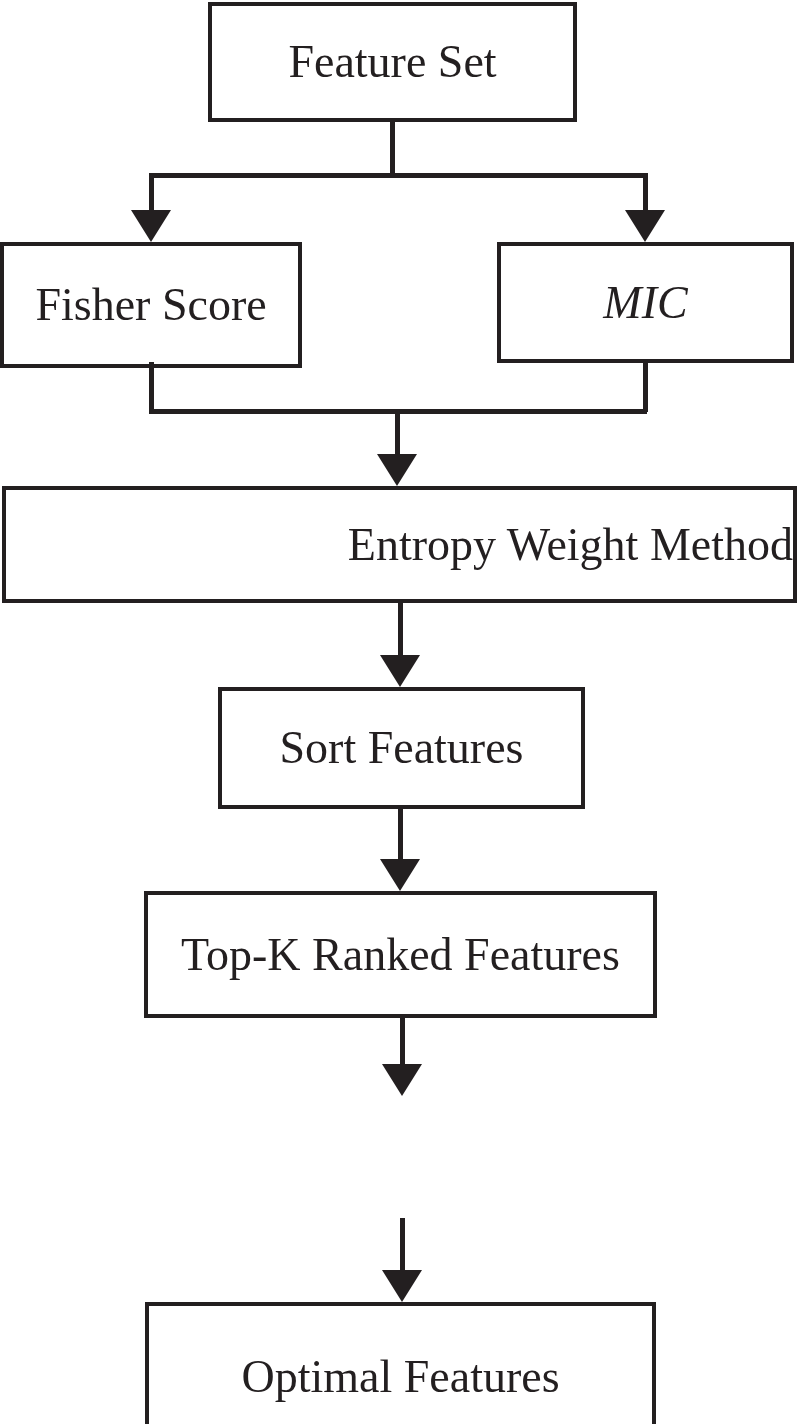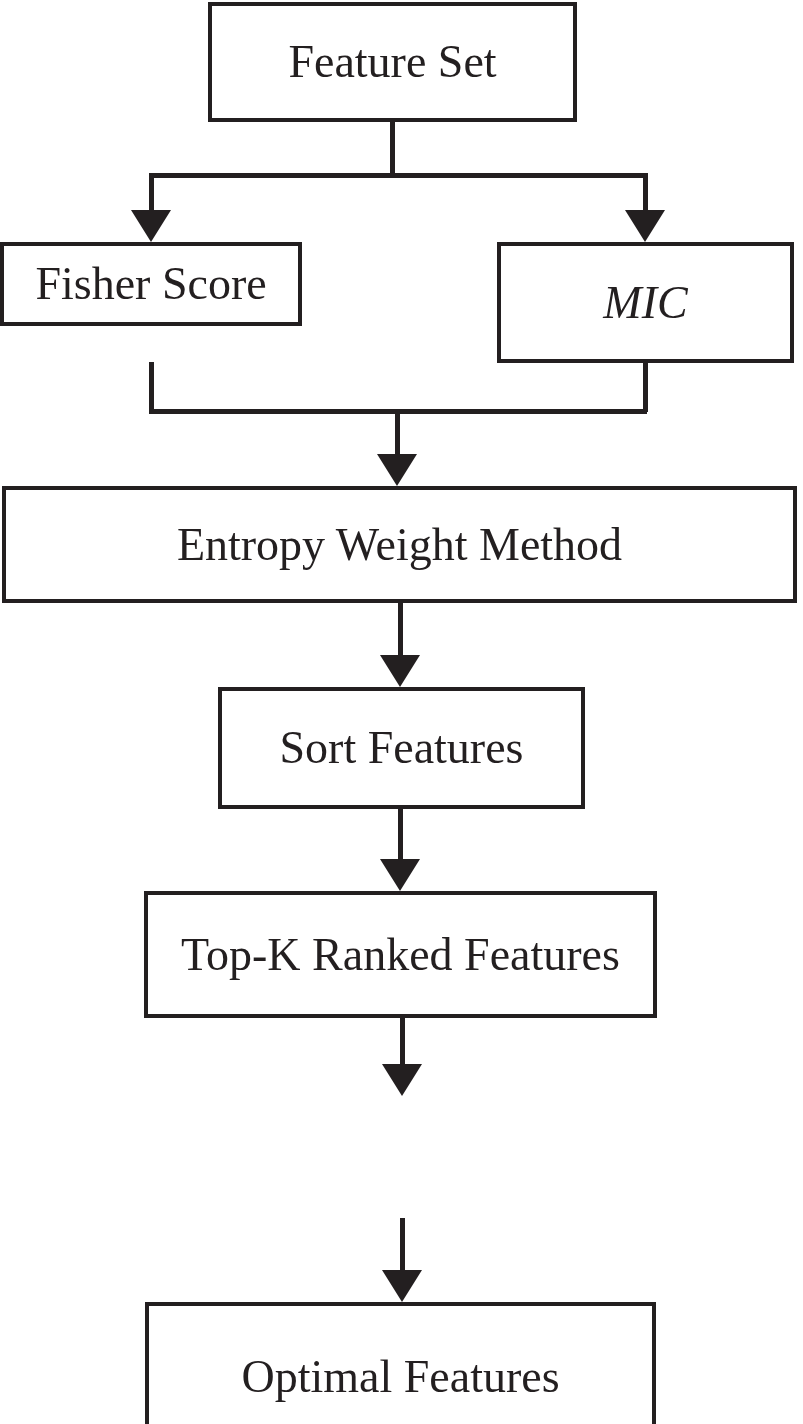--- a/index.html
+++ b/index.html
@@ -45,29 +45,29 @@
 </style>
 </head>
 <body>
 
 <div class="canvas">
 
   <div class="node" style="left:208px; top:2px; width:369px; height:120px;">
     <span>Feature Set</span>
   </div>
 
-  <div class="node" style="left:0px; top:242px; width:302px; height:84px;">
+  <div class="node" style="left:0px; top:242px; width:302px; height:126px;">
     <span>Fisher Score</span>
   </div>
 
   <div class="node" style="left:497px; top:242px; width:297px; height:121px;font-style:italic;">
     <span>MIC</span>
   </div>
 
-  <div class="node" style="left:2px; top:486px; width:795px; height:117px;">
+  <div class="node" style="left:2px; top:486px; width:795px; height:117px;justify-content:flex-end;">
     <span>Entropy Weight Method</span>
   </div>
 
   <div class="node" style="left:144px; top:891px; width:513px; height:127px;">
     <span>Top-K Ranked Features</span>
   </div>
 
   <div class="node" style="left:218px; top:687px; width:367px; height:122px;">
     <span>Sort Features</span>
   </div>

